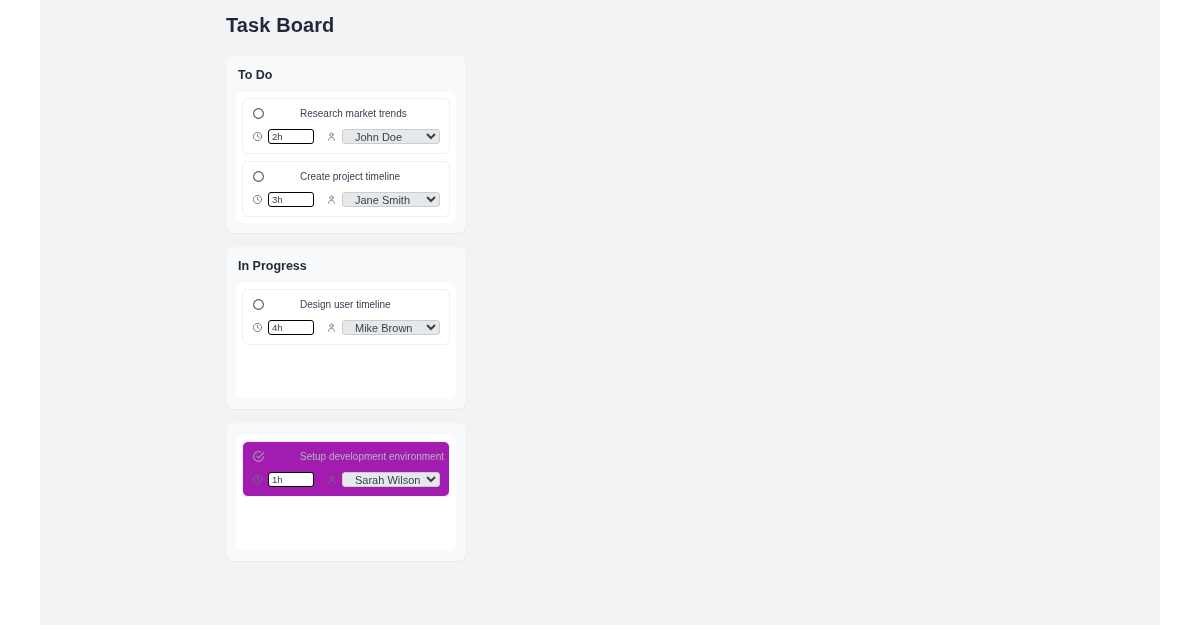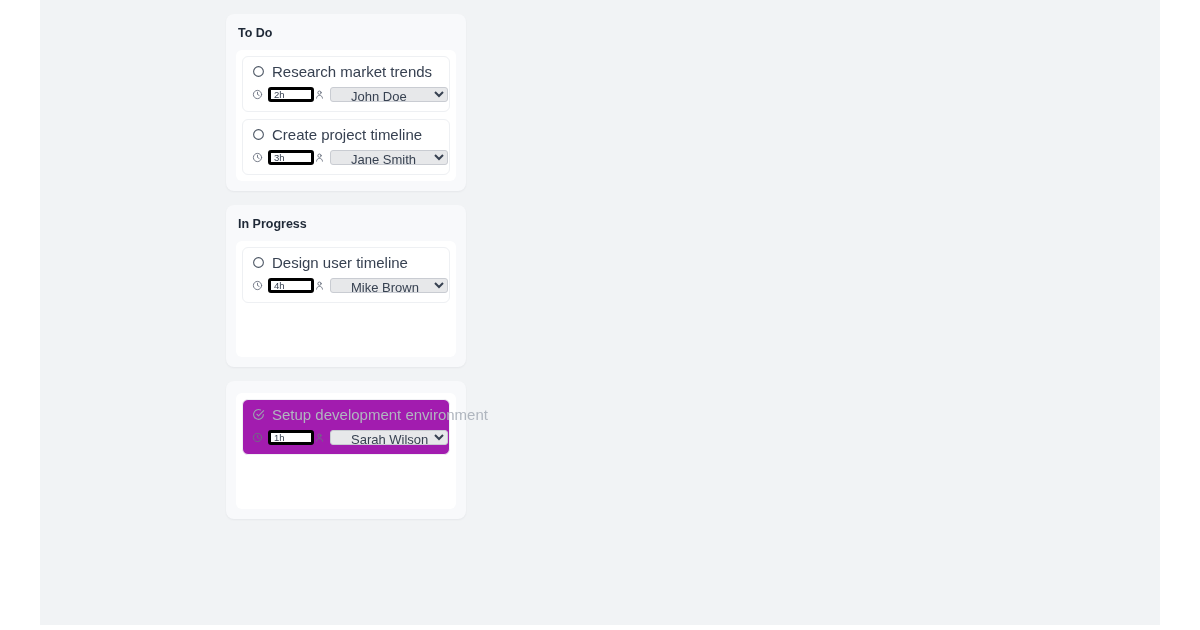--- a/index.html
+++ b/index.html
@@ -89,24 +89,25 @@
   .check-icon {
     width: 13px;
     height: 13px;
     flex: 0 0 13px;
     display: block;
     color: #4b5563;
   }
   .completed .check-icon { color: #9ca3af; }
 
   .task-title {
-    font-size: 15px;
+    font-size: 10px;
     color: #374151;
     line-height: 13px;
     white-space: nowrap;
+    margin-left: 28px;
   }
   .completed .task-title { color: #b0b6bf; }
 
   .task-meta {
     display: flex;
     align-items: center;
     justify-content: space-between;
   }
 
   .meta-group {
@@ -119,49 +120,50 @@
     width: 11px;
     height: 11px;
     flex: 0 0 11px;
     display: block;
     color: #6b7280;
   }
 
   .time-input {
     width: 46px;
     height: 15px;
-    border: 3px solid #000000;
+    border: 1px solid #000000;
     border-radius: 3px;
     background: #ffffff;
     font-family: "Liberation Sans", sans-serif;
     font-size: 9.5px;
     color: #374151;
     padding: 0 3px;
     box-sizing: border-box;
     line-height: 13px;
   }
 
   .assignee-select {
     height: 15px;
     border: 1px solid #c9ccd2;
     border-radius: 3px;
     background: #e7e8ea;
     font-family: "Liberation Sans", sans-serif;
-    font-size: 13px;
+    font-size: 11px;
     color: #374151;
-    padding: 0 2px 0 16px;
+    padding: 0 2px 0 8px;
     box-sizing: border-box;
     line-height: 13px;
   }
 </style>
 </head>
 <body>
 
 <div id="page-root">
 
+  <h1 class="board-title">Task Board</h1>
 
   <div class="board-columns">
       <div class="column">
         <div class="column-title">To Do</div>
         <div class="droppable">
           <div class="task-card">
             <div class="task-head">
               <svg viewBox="0 0 24 24" fill="none" stroke="currentColor" stroke-width="2" stroke-linecap="round" stroke-linejoin="round" class="check-icon">
                 <circle cx="12" cy="12" r="9"></circle>
               </svg>

